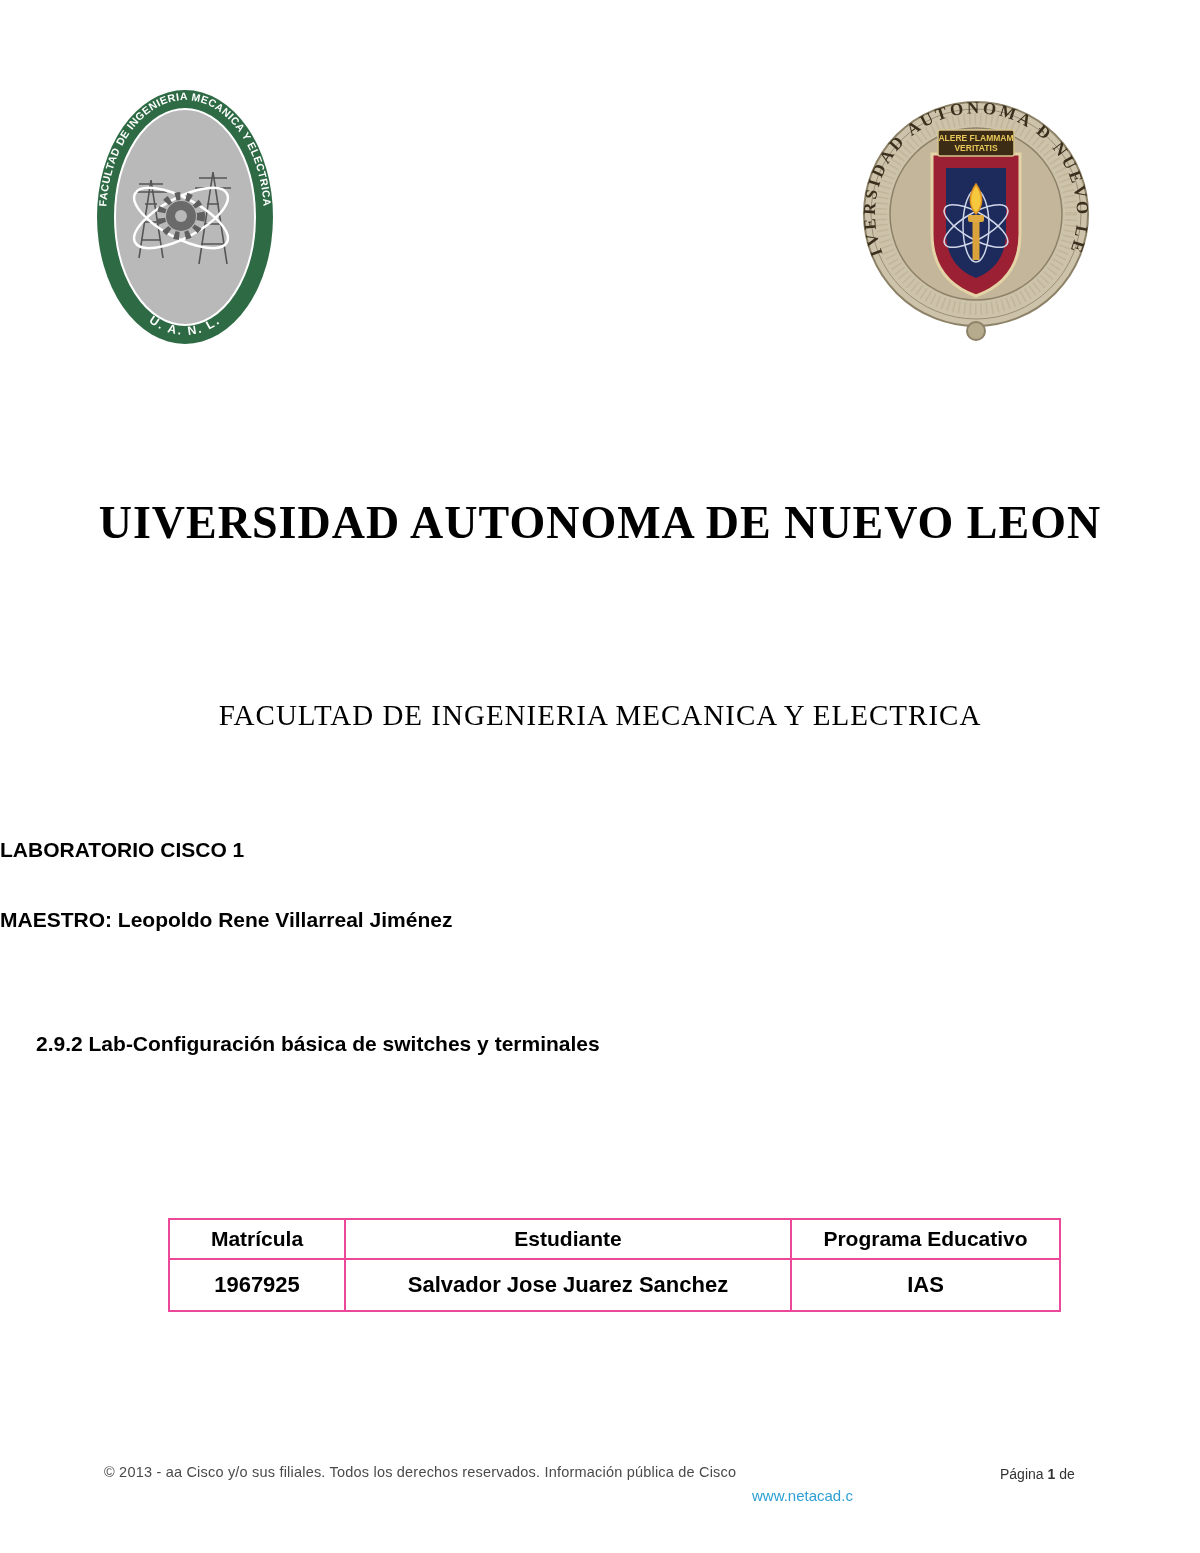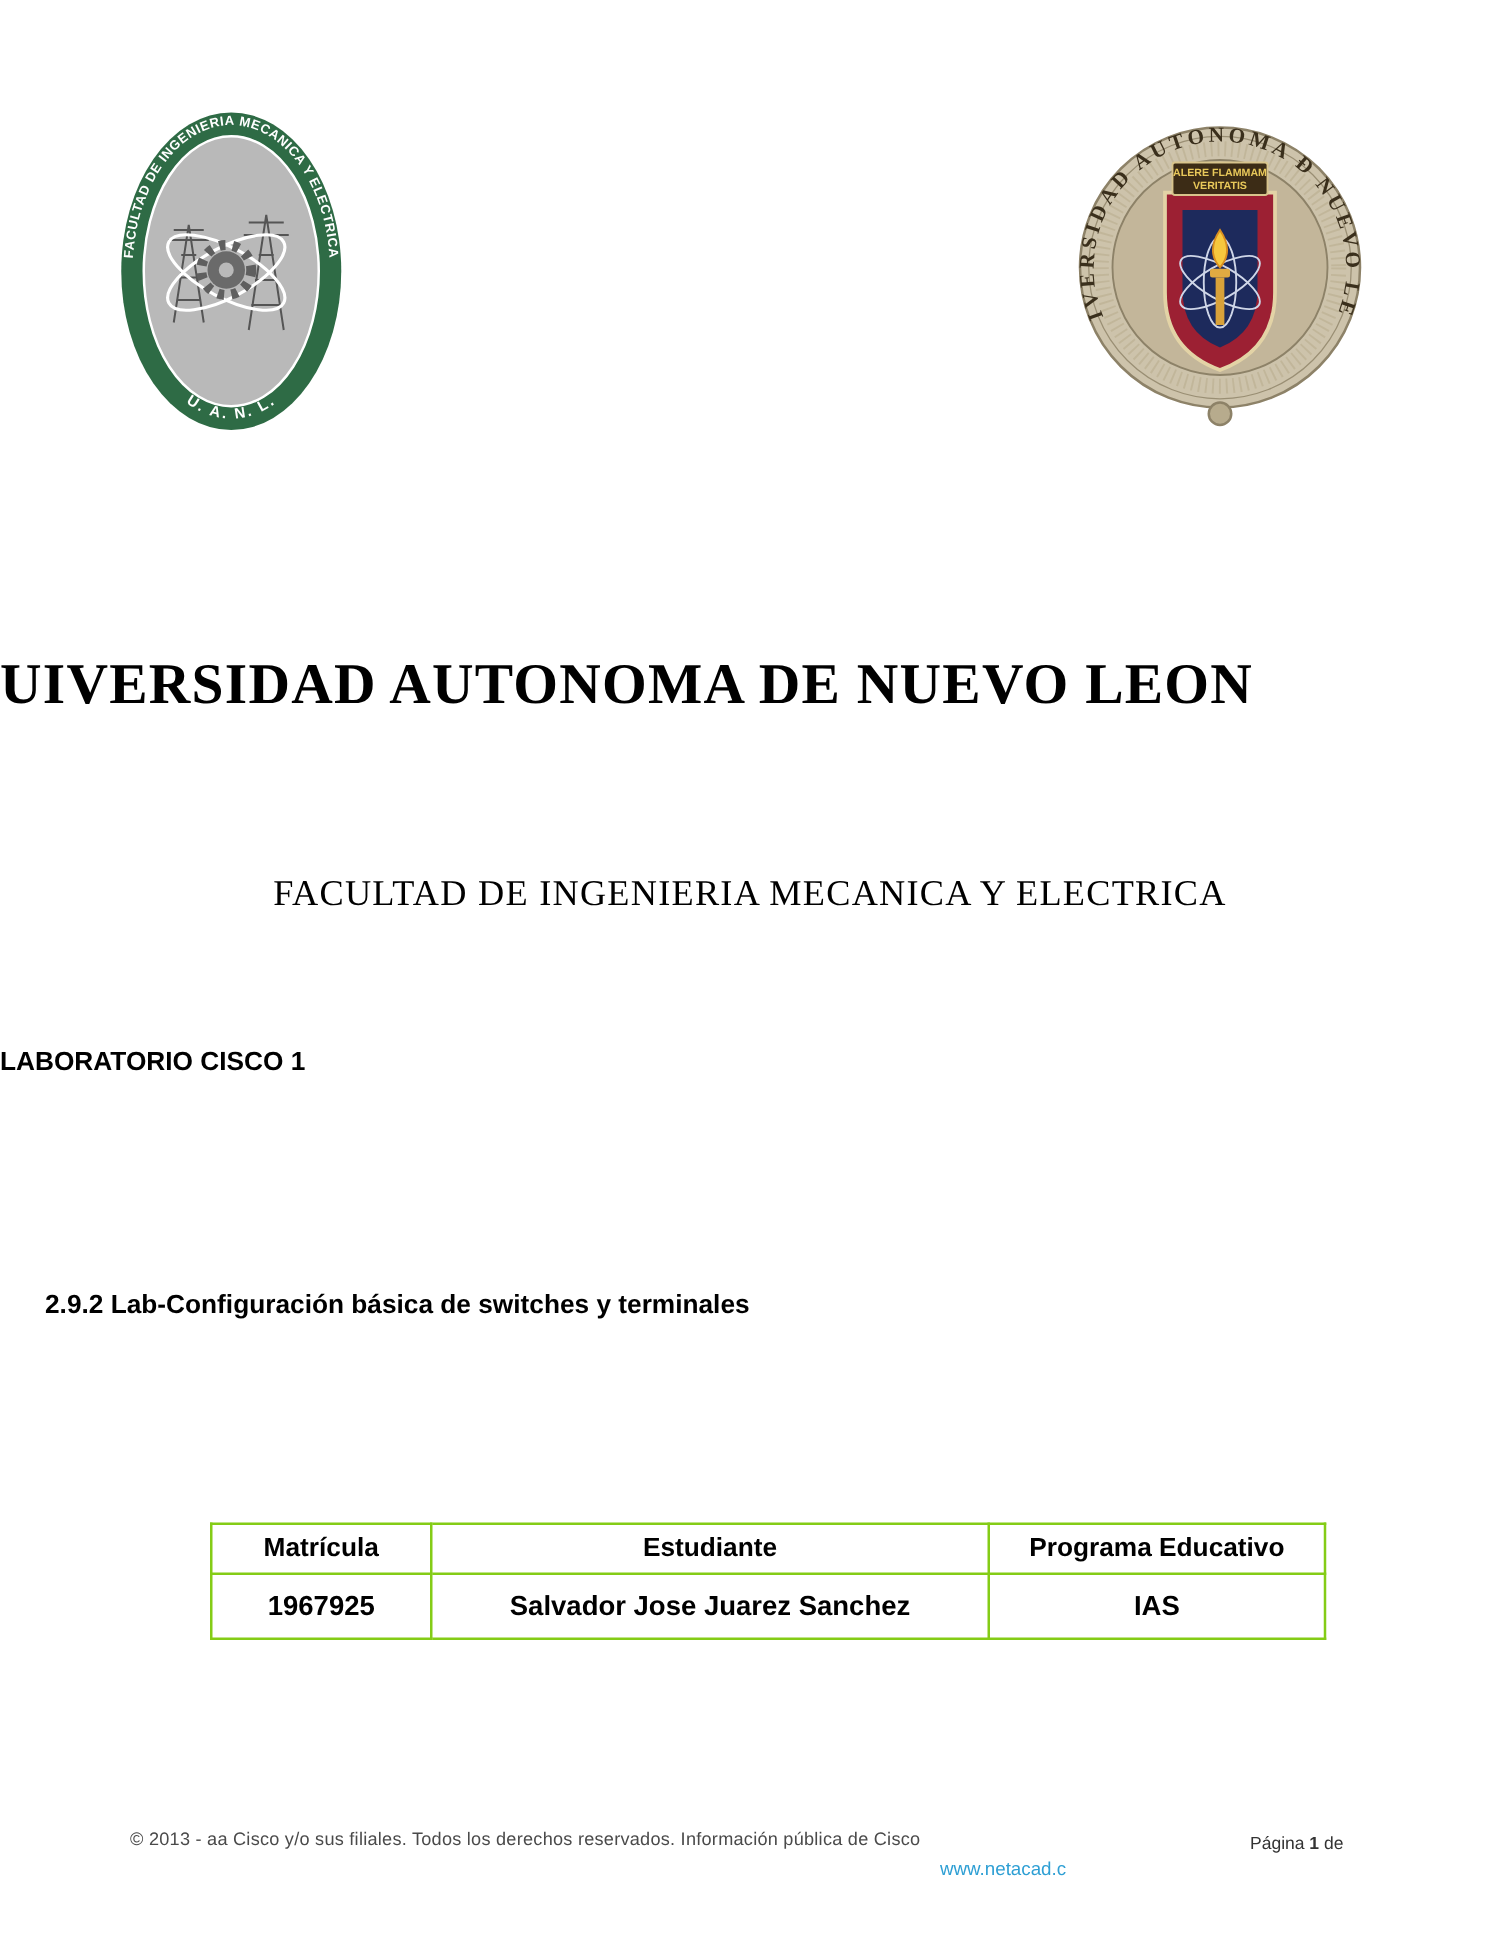--- a/index.html
+++ b/index.html
@@ -10,22 +10,22 @@
     margin:0 auto;
     background:#ffffff;
     font-family:"Liberation Sans", sans-serif;
     color:#000;
     overflow:hidden;
   }
   .logo-fime { position:absolute; left:95px; top:88px; width:180px; height:258px; }
   .logo-uanl { position:absolute; left:856px; top:84px; width:240px; height:266px; }
 
   .doc-title {
-    position:absolute; top:520px; left:0; width:100%;
-    text-align:left;
+    position:absolute; top:496px; left:0; width:100%;
+    text-align:center;
     font-family:"Liberation Serif", serif;
     font-weight:bold;
     font-size:46px;
     letter-spacing:1px;
   }
   .doc-subtitle {
     position:absolute; top:699px; left:0; width:100%;
     text-align:center;
     font-family:"Liberation Serif", serif;
     font-weight:normal;
@@ -43,21 +43,21 @@
   .h-maestro  { top:908px; }
   .h-practice { top:1032px;padding-left:36px; }
 
   table.student-table {
     position:absolute;
     left:168px; top:1218px;
     border-collapse:collapse;
     table-layout:fixed;
   }
   table.student-table td {
-    border:2px solid #84cc16;
+    border:2px solid #ec4899;
     text-align:center;
     vertical-align:middle;
     font-weight:bold;
     font-family:"Liberation Sans", sans-serif;
     padding:0 6px;
   }
   .col-matricula { width:162px; }
   .col-estudiante { width:432px; }
   .col-programa { width:255px;margin-top:36px; }
   tr.thead-row td { height:38px; font-size:21px; }
@@ -137,20 +137,21 @@
     </g>
     <path id="uanlRing" d="M 28,172 A 101,101 0 1 1 212,172" fill="none"></path>
     <text font-family="'Liberation Serif', serif" font-size="17" font-weight="bold" fill="#3a2f1c" letter-spacing="3">
       <textPath href="#uanlRing" startOffset="50%" text-anchor="middle">UNIVERSIDAD AUTONOMA Đ NUEVO LEON</textPath>
     </text>
   </svg>
 
   <div class="doc-title">UIVERSIDAD AUTONOMA DE NUEVO LEON</div>
   <div class="doc-subtitle">FACULTAD DE INGENIERIA MECANICA Y ELECTRICA</div>
   <div class="heading h-lab">LABORATORIO CISCO 1</div>
+  <div class="heading h-maestro">MAESTRO: Leopoldo Rene Villarreal Jiménez</div>
   <div class="heading h-practice">2.9.2 Lab-Configuración básica de switches y terminales</div>
 
   <table class="student-table">
     <tbody>
         <tr class="thead-row">
       <td class="col-matricula">Matrícula</td>
       <td class="col-estudiante">Estudiante</td>
       <td class="col-programa cell-programa-h">Programa Educativo</td>
     </tr>
     <tr class="tbody-row">

